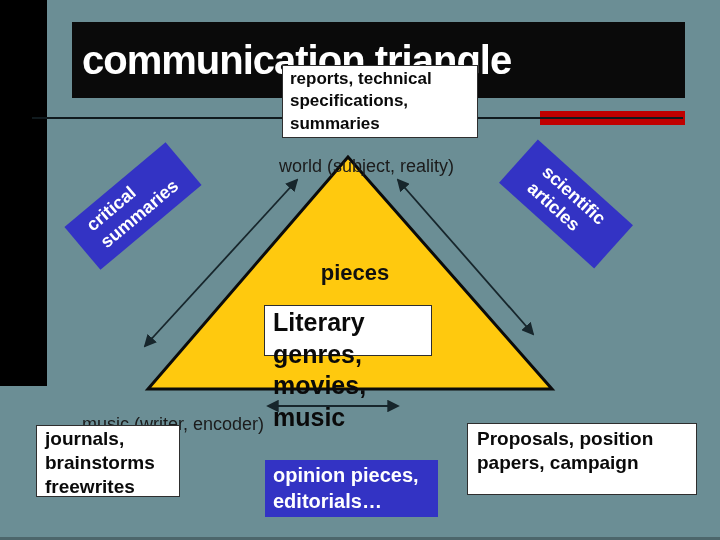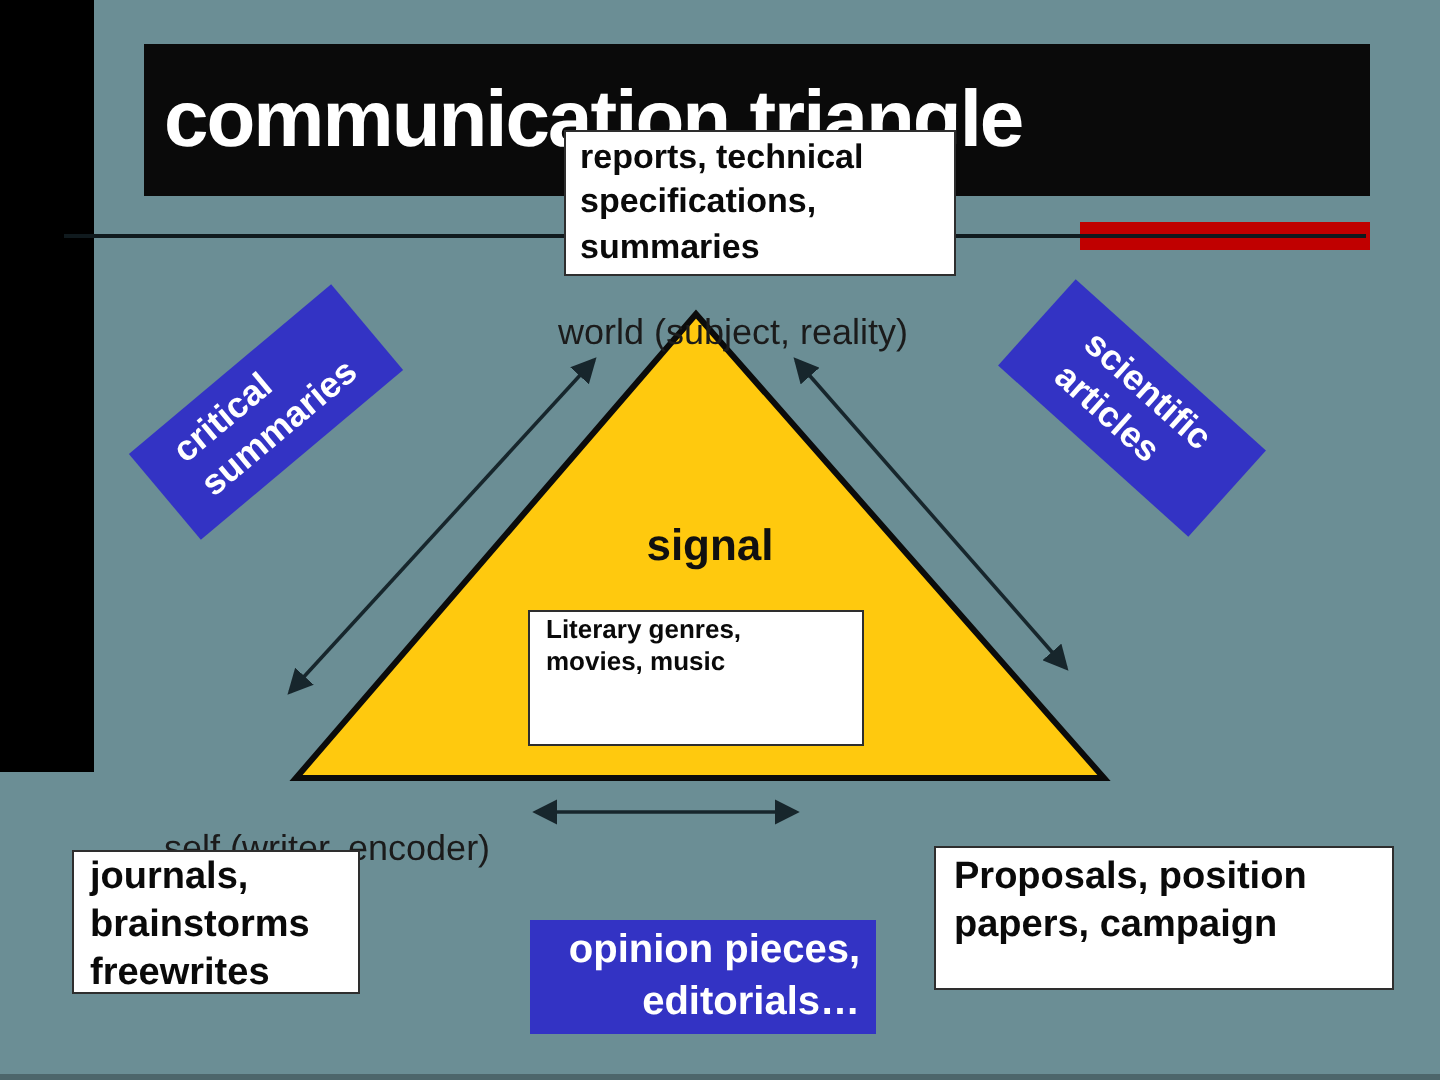--- a/index.html
+++ b/index.html
@@ -15,26 +15,26 @@
     padding-left:10px;color:#fff;font-weight:bold;font-size:40px;line-height:76px;
     letter-spacing:-1px;white-space:nowrap;overflow:hidden;
   }
   .divider{left:32px;top:117px;width:651px;height:2px;background:#101A1E;z-index:5;}
   .red-bar{left:540px;top:111px;width:145px;height:14px;background:#C00000;z-index:4;}
   .whitebox{
     background:#fff;border:1px solid #2e2e2e;color:#0a0a0a;font-weight:bold;
     white-space:pre-line;z-index:6;box-sizing:border-box;
   }
   .reports-box{left:282px;top:41px;width:196px;height:73px;padding:2px 7px;font-size:17px;line-height:1.32;margin-top:24px;}
-  .literary-box{left:264px;top:305px;width:168px;height:68px;padding:1px 8px;font-size:13px;line-height:1.26;}
+  .literary-box{left:264px;top:305px;width:168px;height:51px;padding:1px 8px;font-size:25px;line-height:1.26;}
   .journals-box{left:36px;top:425px;width:144px;height:72px;padding:1px 8px;font-size:19px;line-height:1.26;}
   .proposals-box{left:467px;top:423px;width:230px;height:72px;padding:3px 9px;font-size:19px;line-height:1.26;}
   .bluebox{
     background:#3333C4;color:#fff;font-weight:bold;white-space:pre-line;
-    box-sizing:border-box;z-index:3;text-align:right;
+    box-sizing:border-box;z-index:3;
   }
   .critical-box{left:67px;top:178px;width:132px;height:56px;transform:rotate(-40deg);
     font-size:18px;line-height:1.2;display:flex;align-items:center;justify-content:center;text-align:left;}
   .scientific-box{left:502px;top:175px;width:128px;height:58px;transform:rotate(42deg);
     font-size:18px;line-height:1.2;display:flex;align-items:center;justify-content:center;text-align:left;}
   .opinion-box{left:265px;top:460px;width:173px;height:57px;padding:3px 8px;font-size:20px;line-height:1.28;z-index:6;}
   .plain-label{color:#1b1b1b;font-size:18px;white-space:nowrap;z-index:3;margin-top:30px;}
   .world-label{left:279px;top:126px;}
   .self-label{left:82px;top:384px;}
   .society-label{left:428px;top:391px;}
@@ -74,30 +74,30 @@
   <div class="abs bluebox critical-box">
     <span>critical
 summaries</span>
   </div>
 
   <div class="abs bluebox scientific-box">
     <span>scientific
 articles</span>
   </div>
 
-  <div class="abs signal-label">signal</div>
+  <div class="abs signal-label">pieces</div>
 
   <div class="abs whitebox reports-box">reports, technical
 specifications,
 summaries</div>
 
   <div class="abs whitebox literary-box">Literary genres,
 movies, music</div>
 
-  <div class="abs plain-label self-label">self (writer, encoder)</div>
+  <div class="abs plain-label self-label">music (writer, encoder)</div>
 
 
   <div class="abs whitebox journals-box">journals,
 brainstorms
 freewrites</div>
 
   <div class="abs bluebox opinion-box">opinion pieces,
 editorials…</div>
 
   <div class="abs whitebox proposals-box">Proposals, position

